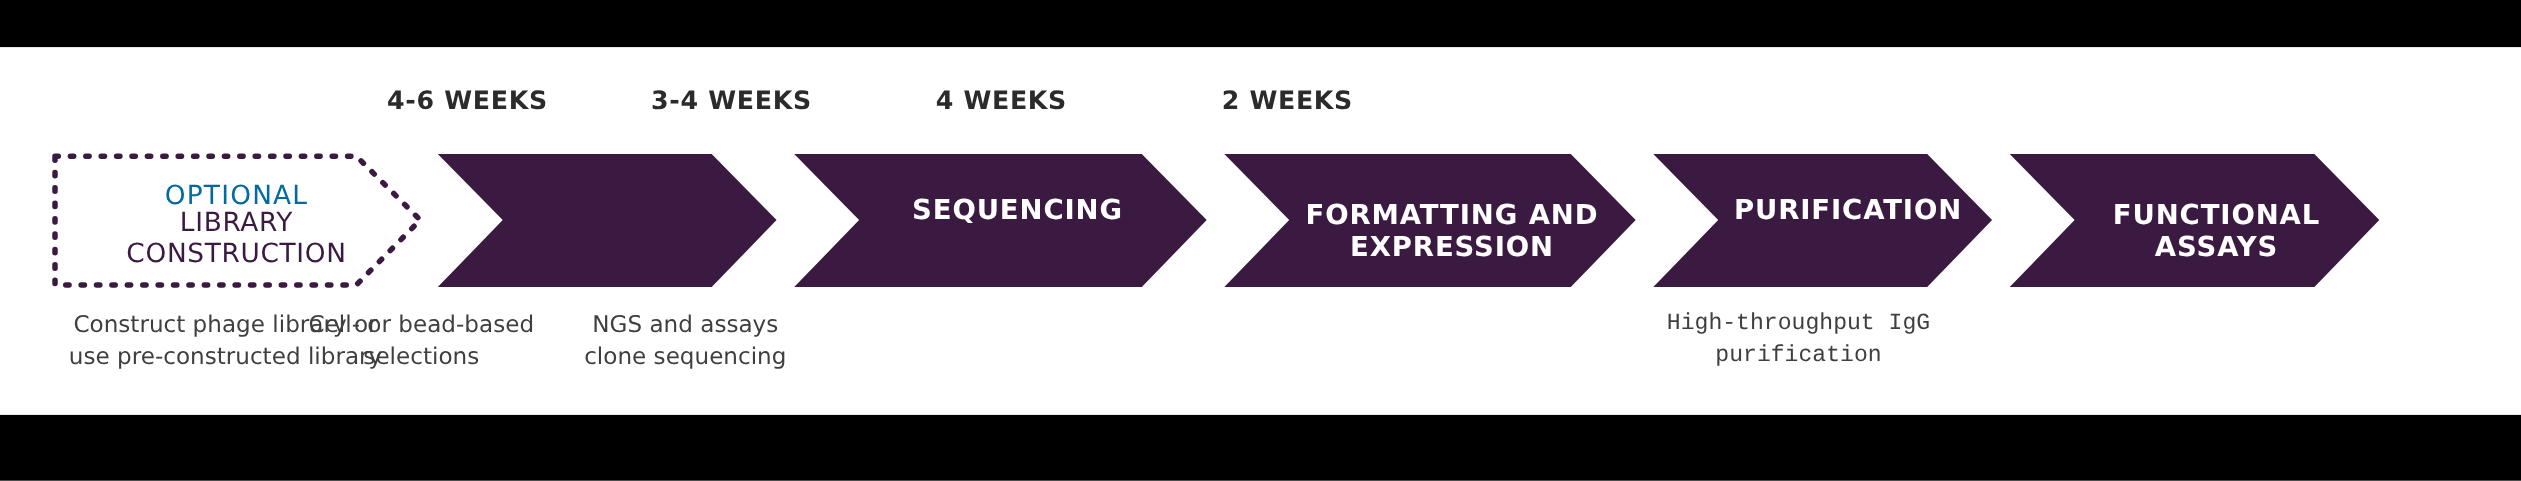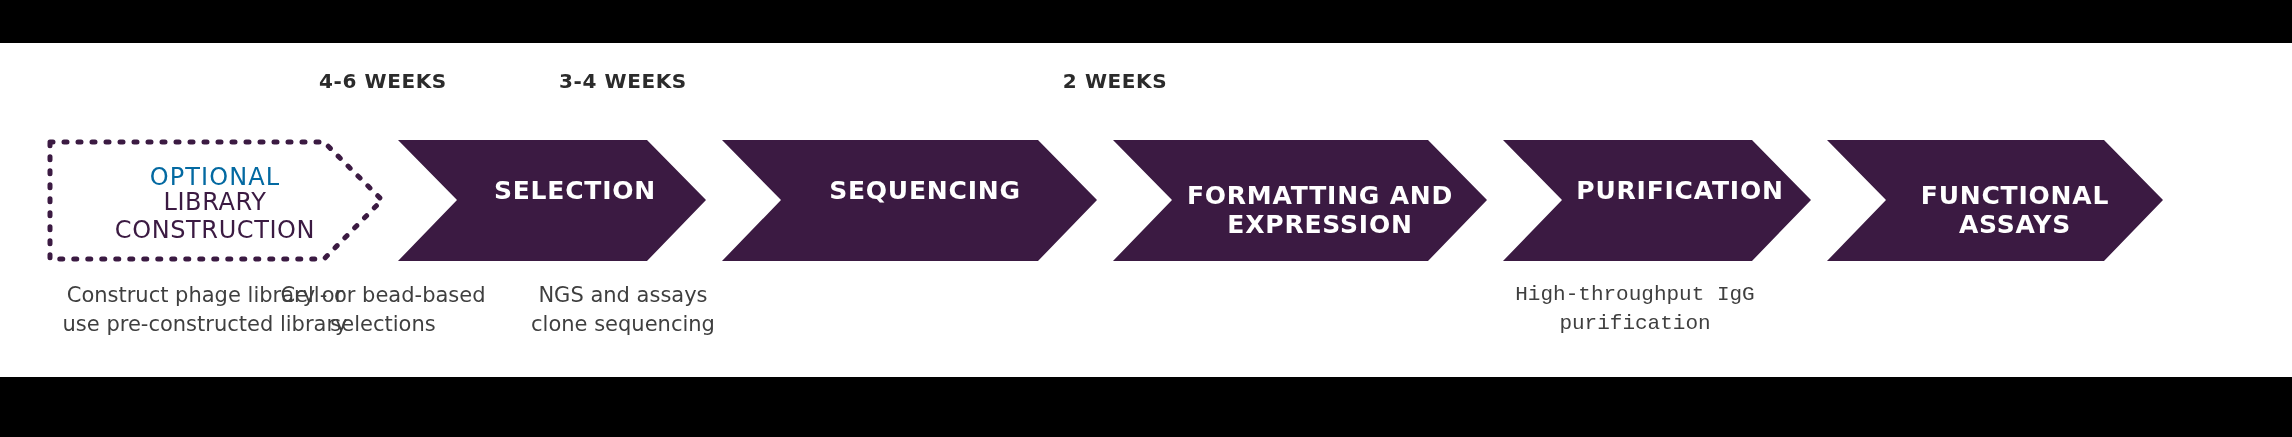--- a/index.html
+++ b/index.html
@@ -19,23 +19,23 @@
   .stage {
     position:absolute;
     left:0; top:43px;
     width:2292px; height:334px;
     background:#ffffff;
   }
 
   
   .weeks-row { position:absolute; left:0; top:0; width:2292px; height:58px; }
   .week-label {
-    position:absolute; top:26px;
-    text-align:center;
-    font-size:20px;
+    position:absolute; top:36px;
+    text-align:right;
+    font-size:23px;
     font-weight:bold;
     letter-spacing:0.6px;
     color:#2b2b2b;
     white-space:nowrap;
   }
 
   
   .band { position:absolute; left:0; top:95px; width:2292px; height:125px; }
   .band svg { display:block; }
 
@@ -86,20 +86,21 @@
 <body>
 
 <div class="bar-top"></div>
 <div class="bar-bottom"></div>
 
 <div class="stage">
 
   <div class="weeks-row">
     <div class="week-label" style="left:268px;width:230px;">4-6 WEEKS</div>
     <div class="week-label" style="left:508px;width:230px;">3-4 WEEKS</div>
+    <div class="week-label" style="left:740px;width:230px;">4 WEEKS</div>
     <div class="week-label" style="left:1000px;width:230px;">2 WEEKS</div>
   </div>
 
   <div class="band">
     <svg width="2292" height="125" viewBox="0 0 2292 125" xmlns="http://www.w3.org/2000/svg">
 
       <path d="M 50 4 L 324 4 L 382 62 L 324 121 L 50 121 Z" fill="#ffffff" stroke="#3B1A42" stroke-width="5" stroke-dasharray="3 11" stroke-linecap="round"></path>
 
       <path d="M 398 2 L 647 2 L 706 62 L 647 123 L 398 123 L 457 62 Z" fill="#3B1A42"></path>
 
@@ -110,21 +111,20 @@
       <path d="M 1503 2 L 1752 2 L 1811 62 L 1752 123 L 1503 123 L 1562 62 Z" fill="#3B1A42"></path>
 
       <path d="M 1827 2 L 2104 2 L 2163 62 L 2104 123 L 1827 123 L 1886 62 Z" fill="#3B1A42"></path>
     </svg>
   </div>
 
   <div class="opt-sup" style="left:60px;top:120px;width:310px;">OPTIONAL</div>
   <div class="opt-title" style="left:60px;top:145px;width:310px;">LIBRARY
 CONSTRUCTION</div>
 
-  <div class="step-title one-line" style="left:440px;width:270px;">SELECTION</div>
 
   <div class="step-title one-line" style="left:760px;width:330px;">SEQUENCING</div>
 
   <div class="step-title two-line" style="left:1150px;width:340px;">FORMATTING AND
 EXPRESSION</div>
 
   <div class="step-title one-line" style="left:1540px;width:280px;">PURIFICATION</div>
 
   <div class="step-title two-line" style="left:1870px;width:290px;">FUNCTIONAL
 ASSAYS</div>

